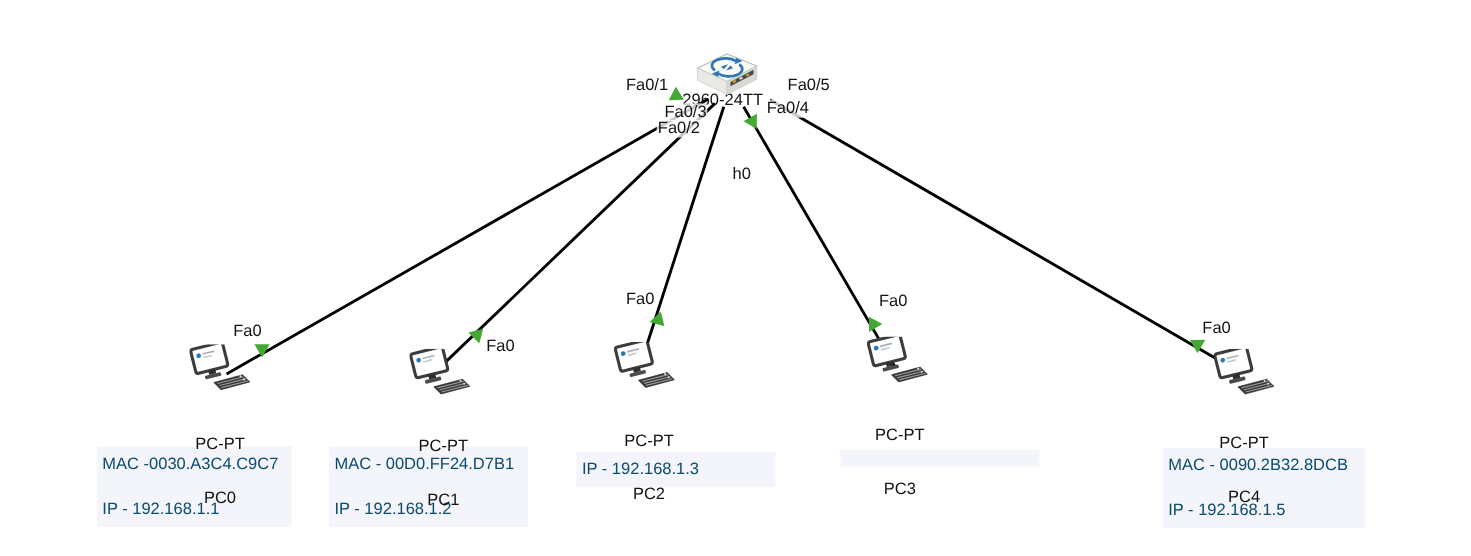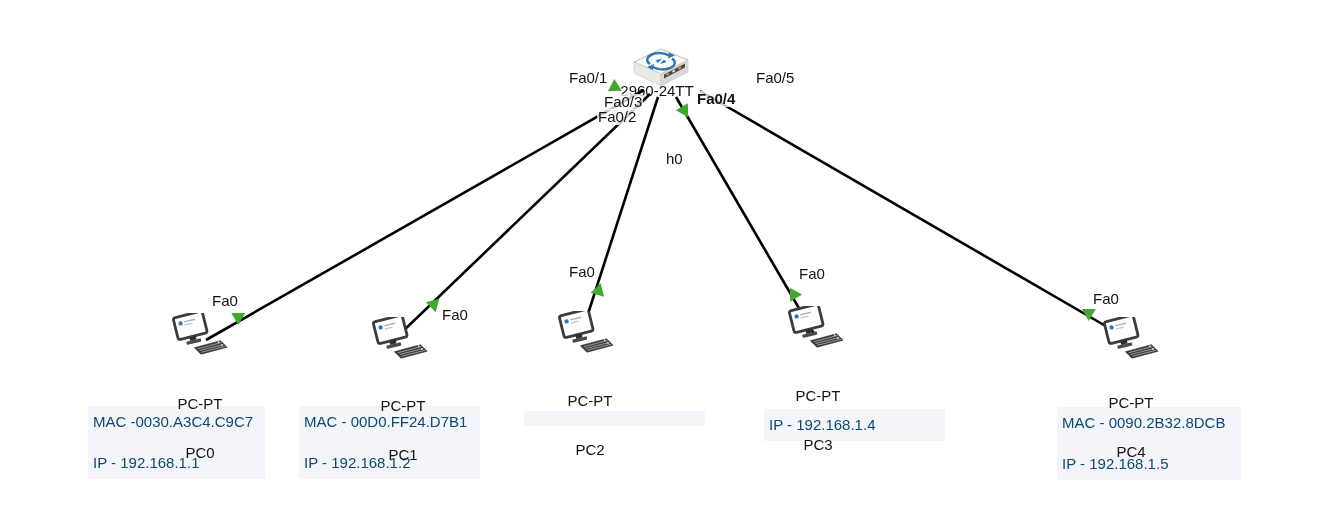--- a/index.html
+++ b/index.html
@@ -85,22 +85,22 @@
   </svg>
 
   <svg class="icon" style="left:628px;top:42px;width:66px;height:54px;">
       <use href="#sw-sym"></use>
     </svg>
   <span class="lbl name-lbl" style="left:666px;top:103px;">h0</span>
 
   <span class="lbl port-lbl" style="left:568px;top:70px;text-align:center;">Fa0/1</span>
   <span class="lbl port-lbl" style="left:603px;top:94px;">Fa0/3</span>
   <span class="lbl port-lbl" style="left:597px;top:109px;">Fa0/2</span>
-  <span class="lbl port-lbl" style="left:696px;top:91px;font-weight:bold;">Fa0/4</span>
-  <span class="lbl port-lbl" style="left:715px;top:70px;margin-left:40px;">Fa0/5</span>
+  <span class="lbl port-lbl" style="left:696px;top:91px;">Fa0/4</span>
+  <span class="lbl port-lbl" style="left:715px;top:70px;">Fa0/5</span>
 
   <div class="tri" style="left:606px;top:82px;transform:rotate(-122deg);"></div>
   <div class="tri" style="left:678px;top:106px;transform:rotate(150deg);"></div>
   <div class="tri" style="left:233px;top:310px;transform:rotate(60deg);"></div>
   <div class="tri" style="left:428px;top:297px;transform:rotate(45deg);"></div>
   <div class="tri" style="left:592px;top:283px;transform:rotate(16deg);"></div>
   <div class="tri" style="left:786px;top:287px;transform:rotate(-31deg);"></div>
   <div class="tri" style="left:1080px;top:306px;transform:rotate(-60deg);"></div>
 
   <svg class="icon" style="left:172px;top:313px;width:56px;height:47px;">
@@ -131,32 +131,32 @@
 
   <svg class="icon" style="left:558px;top:311px;width:56px;height:47px;">
       <use href="#pc-sym"></use>
     </svg>
   <span class="lbl port-lbl" style="left:568px;top:264px;">Fa0</span>
   <div class="lbl dev-lbl" style="left:590px;top:360px;">
     <div>PC-PT</div>
     <div>PC2</div>
   </div>
   <div class="note" style="left:524px;top:411px;width:170px;">
+    <div class="note-line">IP - 192.168.1.3</div>
   </div>
 
   <svg class="icon" style="left:788px;top:306px;width:56px;height:47px;">
       <use href="#pc-sym"></use>
     </svg>
   <span class="lbl port-lbl" style="left:798px;top:266px;">Fa0</span>
   <div class="lbl dev-lbl" style="left:818px;top:355px;">
     <div>PC-PT</div>
     <div>PC3</div>
   </div>
   <div class="note" style="left:764px;top:409px;width:170px;">
-    <div class="note-line">IP - 192.168.1.4</div>
   </div>
 
   <svg class="icon" style="left:1103px;top:317px;width:56px;height:47px;">
       <use href="#pc-sym"></use>
     </svg>
   <span class="lbl port-lbl" style="left:1092px;top:291px;">Fa0</span>
   <div class="lbl dev-lbl" style="left:1131px;top:362px;">
     <div>PC-PT</div>
     <div>PC4</div>
   </div>

